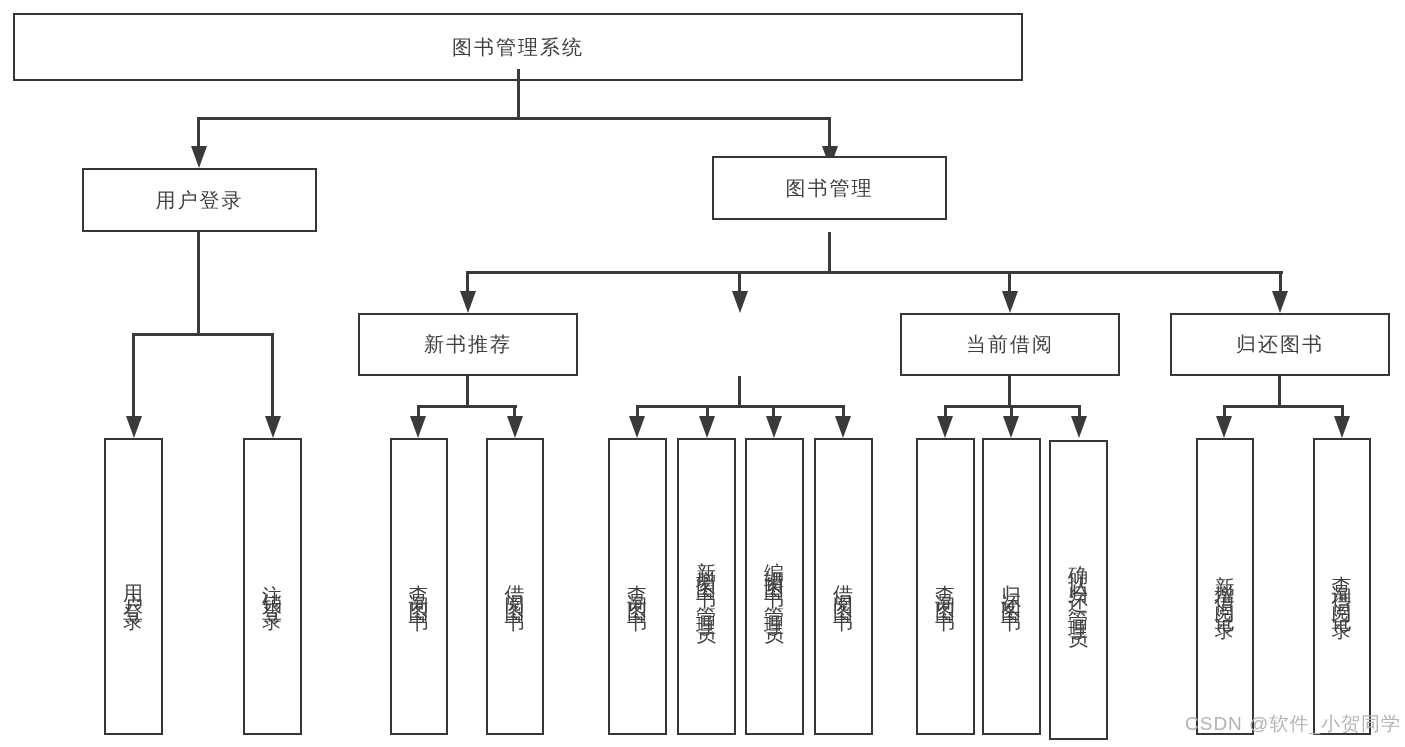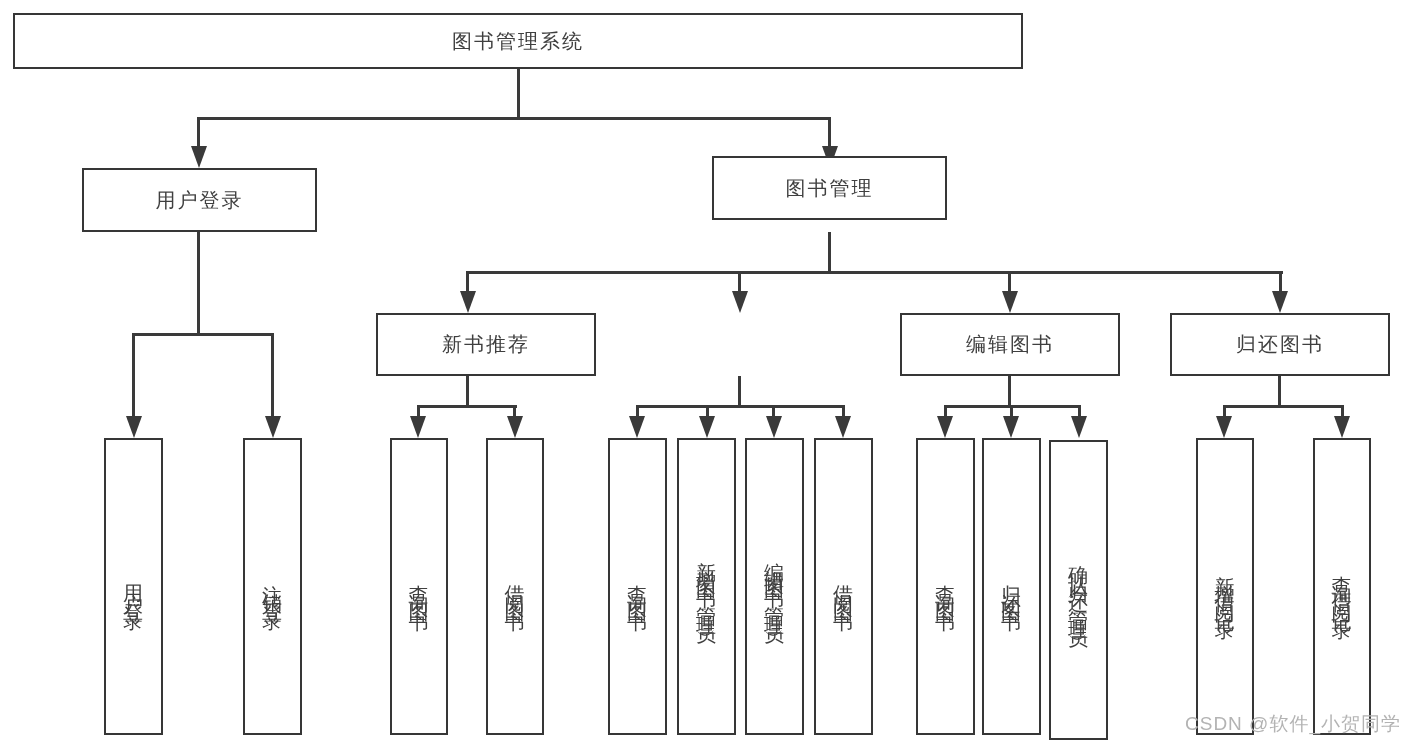--- a/index.html
+++ b/index.html
@@ -30,21 +30,21 @@
   .watermark{
     position:absolute; left:1185px; top:711px; z-index:5;
     color:var(--wm); font-size:19px; letter-spacing:1px; white-space:nowrap;
   }
 </style>
 </head>
 <body>
 
 <div id="canvas">
 
-  <div class="box" style="left:13px; top:13px; width:1010px; height:56px;">图书管理系统</div>
+  <div class="box" style="left:13px; top:13px; width:1010px; height:68px;">图书管理系统</div>
 
   <div class="vl" style="left:517px; top:69px;  height:49px;"></div>
   <div class="hl" style="left:197px; top:117px; width:634px;"></div>
   <div class="vl" style="left:197px; top:117px; height:30px;"></div>
   <div class="arw" style="left:191px; top:146px;"></div>
   <div class="vl" style="left:828px; top:117px; height:30px;"></div>
   <div class="arw" style="left:822px; top:146px;"></div>
 
   <div class="box" style="left:82px; top:168px; width:235px; height:64px;">用户登录</div>
   <div class="box" style="left:712px; top:156px; width:235px; height:64px;">图书管理</div>
@@ -63,22 +63,22 @@
   <div class="hl" style="left:466px;  top:271px; width:817px;"></div>
   <div class="vl" style="left:466px;  top:271px; height:22px;"></div>
   <div class="arw" style="left:460px;  top:291px;"></div>
   <div class="vl" style="left:738px;  top:271px; height:22px;"></div>
   <div class="arw" style="left:732px;  top:291px;"></div>
   <div class="vl" style="left:1008px; top:271px; height:22px;"></div>
   <div class="arw" style="left:1002px; top:291px;"></div>
   <div class="vl" style="left:1279px; top:271px; height:22px;"></div>
   <div class="arw" style="left:1272px; top:291px;"></div>
 
-  <div class="box" style="left:376px;  top:313px; width:220px; height:63px;">新书推荐</div>
-  <div class="box" style="left:900px;  top:313px; width:220px; height:63px;">编辑图书</div>
+  <div class="box" style="left:358px;  top:313px; width:220px; height:63px;">新书推荐</div>
+  <div class="box" style="left:900px;  top:313px; width:220px; height:63px;">当前借阅</div>
   <div class="box" style="left:1170px; top:313px; width:220px; height:63px;">归还图书</div>
 
   <div class="vl" style="left:466px; top:376px; height:31px;"></div>
   <div class="hl" style="left:417px; top:405px; width:100px;"></div>
   <div class="vl" style="left:417px; top:405px; height:13px;"></div>
   <div class="arw" style="left:410px; top:416px;"></div>
   <div class="vl" style="left:513px; top:405px; height:13px;"></div>
   <div class="arw" style="left:507px; top:416px;"></div>
   <div class="box vbox" style="left:390px; top:438px; width:58px; height:297px;">查询图书</div>
   <div class="box vbox" style="left:486px; top:438px; width:58px; height:297px;">借阅图书</div>

